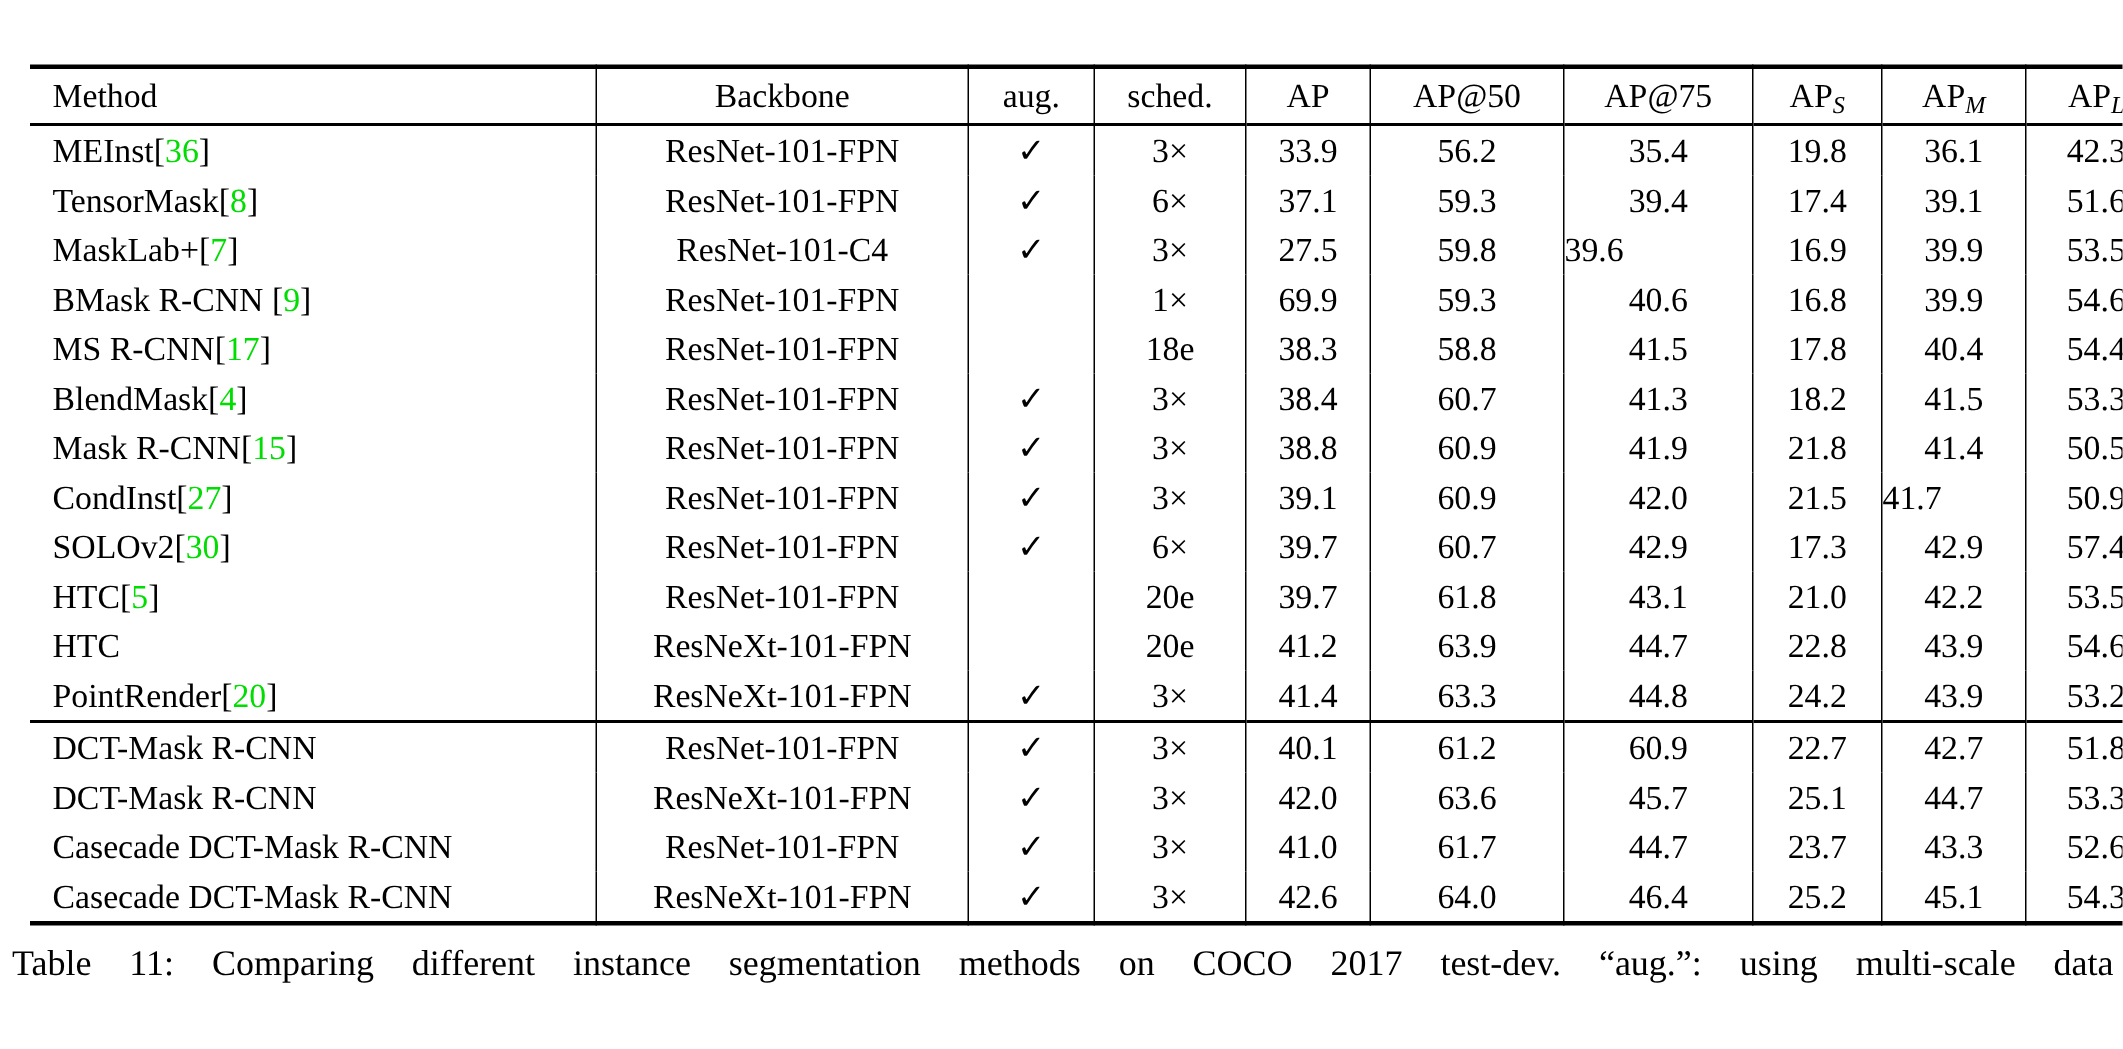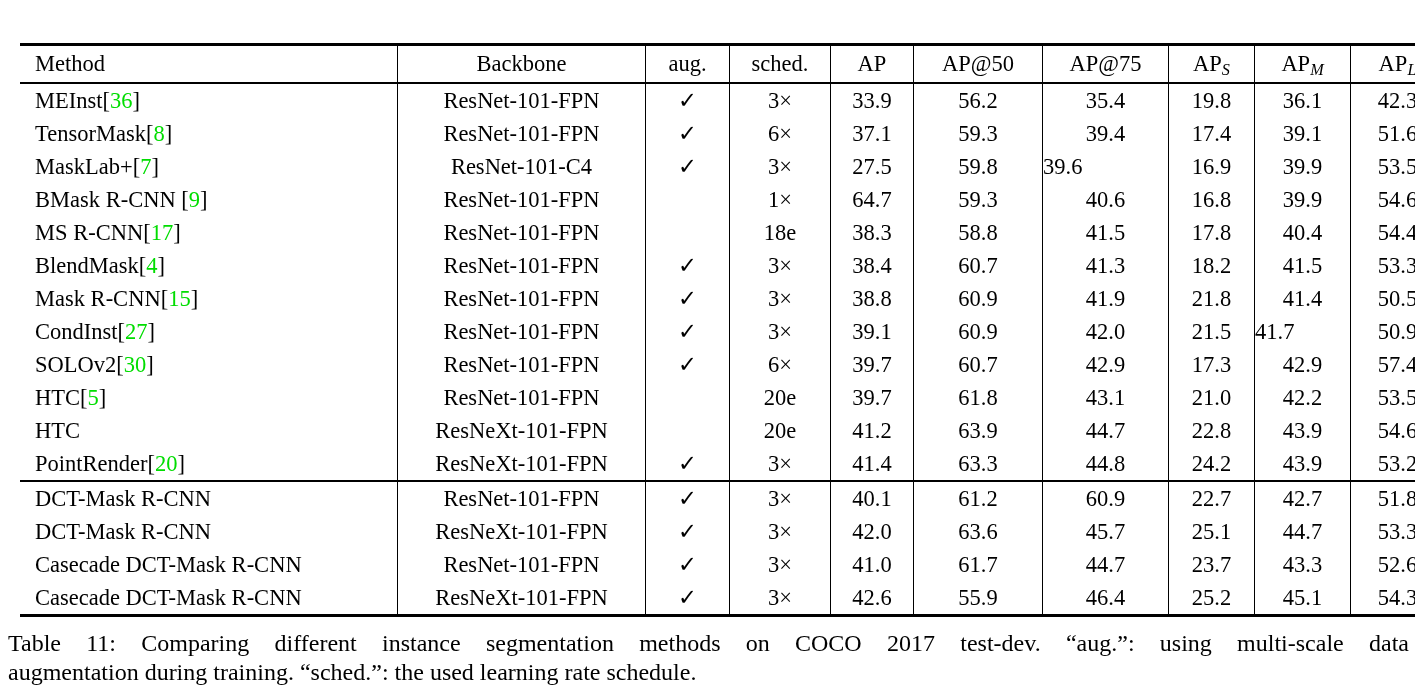--- a/index.html
+++ b/index.html
@@ -126,21 +126,21 @@
           <td style="text-align: left;">39.6</td>
           <td style="text-align: center;">16.9</td>
           <td style="text-align: center;">39.9</td>
           <td style="text-align: center;">53.5</td>
         </tr>
         <tr>
           <td class="method-cell" style="text-align: left;">BMask R-CNN [<span class="cite">9</span>]</td>
           <td style="text-align: center;">ResNet-101-FPN</td>
           <td style="text-align: center;"></td>
           <td style="text-align: center;">1×</td>
-          <td style="text-align: center;">64.7</td>
+          <td style="text-align: center;">69.9</td>
           <td style="text-align: center;">59.3</td>
           <td style="text-align: center;">40.6</td>
           <td style="text-align: center;">16.8</td>
           <td style="text-align: center;">39.9</td>
           <td style="text-align: center;">54.6</td>
         </tr>
         <tr>
           <td class="method-cell" style="text-align: left;">MS R-CNN[<span class="cite">17</span>]</td>
           <td style="text-align: center;">ResNet-101-FPN</td>
           <td style="text-align: center;"></td>
@@ -271,26 +271,25 @@
           <td style="text-align: center;">23.7</td>
           <td style="text-align: center;">43.3</td>
           <td style="text-align: center;">52.6</td>
         </tr>
         <tr>
           <td class="method-cell" style="text-align: left;">Casecade DCT-Mask R-CNN</td>
           <td style="text-align: center;">ResNeXt-101-FPN</td>
           <td style="text-align: center;"><span>✓</span></td>
           <td style="text-align: center;">3×</td>
           <td class="b" style="text-align: center;">42.6</td>
-          <td class="b" style="text-align: center;">55.9</td>
+          <td class="b" style="text-align: center;">64.0</td>
           <td class="b" style="text-align: center;">46.4</td>
           <td class="b" style="text-align: center;">25.2</td>
           <td class="b" style="text-align: center; margin-top: 16px;">45.1</td>
           <td style="text-align: center;">54.3</td>
         </tr>
       </tbody>
   </table>
 </div>
 
 <div class="caption">
   <div class="cap-line-1">Table 11:  Comparing different instance segmentation methods on COCO 2017 test-dev.  “aug.”:  using multi-scale data</div>
-  <div class="cap-line-2">augmentation during training. “sched.”: the used learning rate schedule.</div>
 </div>
 
 </body></html>

